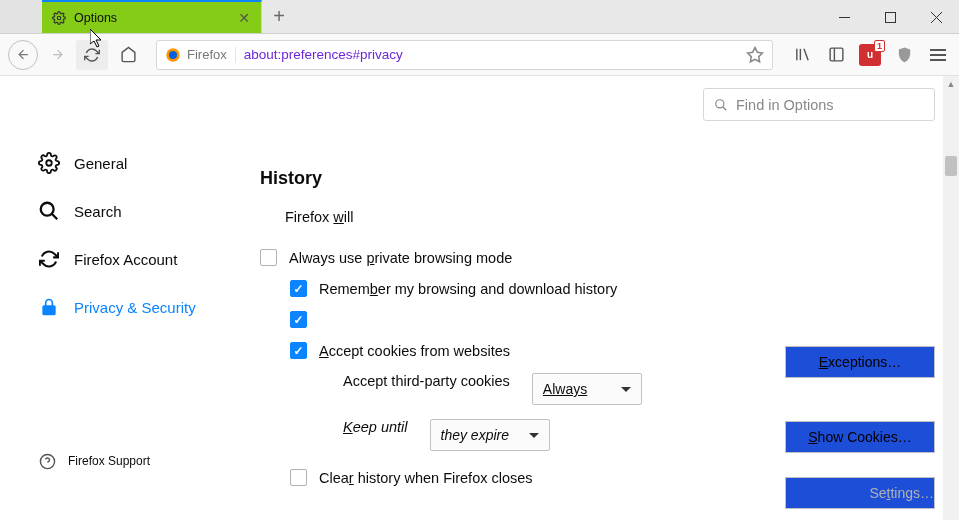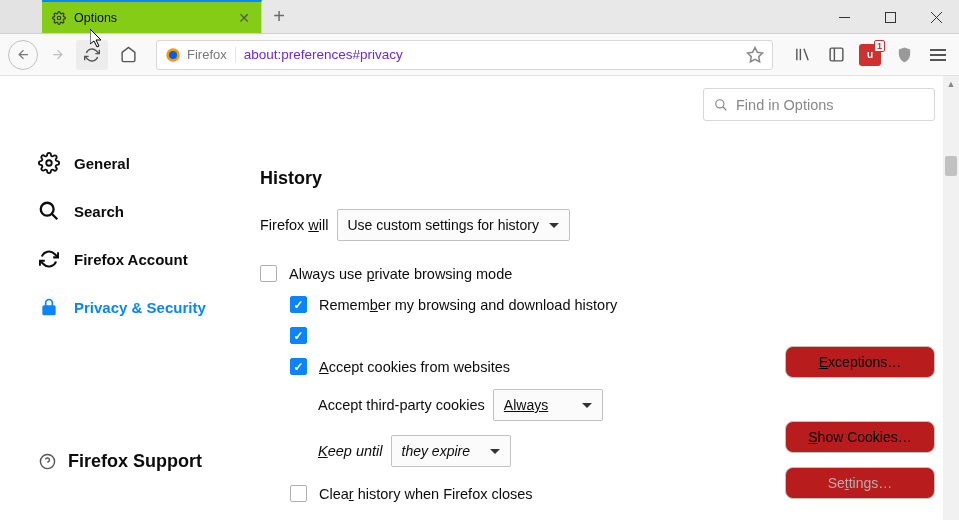--- a/index.html
+++ b/index.html
@@ -35,46 +35,46 @@
 .ublock-badge { position: absolute; top: -4px; right: -4px; background: #fff; color: #d13030; font-size: 9px; border-radius: 2px; padding: 0 2px; font-weight: bold; border: 1px solid #d13030; }
 .hamburger { display: flex; flex-direction: column; gap: 3px; }
 .hamburger div { width: 16px; height: 2px; background: #555; }
 
 
 .content-wrap { display: flex; height: calc(520px - 76px); position: relative; }
 .scrollbar { width: 16px; background: #f1f1f1; position: absolute; right: 0; top: 0; bottom: 0; }
 .scrollbar-thumb { background: #c1c1c1; position: absolute; left: 2px; right: 2px; top: 80px; height: 20px; border-radius: 2px; }
 .scrollbar-up { position: absolute; top: 0; left: 0; right:0; height: 16px; display:flex; align-items:center; justify-content:center; color:#888; font-size:9px;}
 
-.sidebar { width: 248px; padding: 68px 0 0 38px; font-weight: bold; }
+.sidebar { width: 248px; padding: 68px 0 0 38px; }
 .sidebar-item { display: flex; align-items: center; gap: 14px; height: 38px; font-size: 15px; color: #0c0c0d; cursor: pointer; margin-bottom: 10px; }
 .sidebar-item.active { color: #0a84ff; }
 .sidebar-ico { width: 22px; height: 22px; display: flex; align-items: center; justify-content: center; }
 .sidebar-bottom { position: absolute; bottom: 30px; left: 38px; }
-.sidebar-bottom .sidebar-item { font-size: 18px; gap: 12px; }
+.sidebar-bottom .sidebar-item { font-size: 12px; gap: 12px; }
 .sidebar-bottom .sidebar-ico { width: 18px; height: 18px; }
 
 .main { flex: 1; padding: 16px 32px 0 12px; position: relative; overflow: hidden; }
 .search-box { position: absolute; top: 12px; right: 24px; width: 232px; height: 33px; border: 1px solid #d7d7d7; border-radius: 3px; display: flex; align-items: center; padding: 0 10px; gap: 8px; color: #888; font-size: 14.5px; }
 h2 { font-size: 18px; font-weight: 700; color: #0c0c0d; margin-top: 76px; margin-bottom: 20px; }
 
-.row { display: flex; align-items: center; gap: 8px; margin-bottom: 10px; font-size: 14.5px; color: #0c0c0d; flex-wrap: wrap; }
+.row { display: flex; gap: 22px; margin-bottom: 10px; font-size: 14.5px; color: #0c0c0d; flex-wrap: wrap; margin-left: 25px; }
 .firefox-will { margin-bottom: 24px; }
 .select { border: 1px solid #c1c1c1; border-radius: 2px; height: 32px; padding: 0 30px 0 10px; display: flex; align-items: center; position: relative; background: #fbfbfb; font-size: 14px; min-width: 80px; cursor: pointer; }
 .select::after { content: ""; position: absolute; right: 10px; top: 13px; border-left: 5px solid transparent; border-right: 5px solid transparent; border-top: 5px solid #333; }
 .select.wide { min-width: 228px; }
 
 .check-row { display: flex; align-items: center; gap: 12px; font-size: 14.5px; color: #0c0c0d; margin-bottom: 14px; }
 .checkbox { width: 17px; height: 17px; border: 1px solid #b1b1b1; border-radius: 2px; background: #fff; display: flex; align-items: center; justify-content: center; flex-shrink: 0; cursor: pointer; }
 .checkbox.checked { background: #0a84ff; border-color: #0a84ff; }
 .checkbox.checked::after { content: "✓"; color: #fff; font-size: 12px; font-weight: bold; }
 .indent1 { padding-left: 30px; }
 .indent2 { padding-left: 58px; }
 
-.side-btn { position: absolute; right: 24px; width: 150px; height: 32px; border: 1px solid #c1c1c1; border-radius: 8px; background: #b91c1c; font-size: 14px; display: flex; align-items: center; justify-content: center; cursor: pointer; }
+.side-btn { position: absolute; right: 24px; width: 150px; height: 32px; border: 1px solid #c1c1c1; border-radius: 0; background: #1d4ed8; font-size: 14px; display: flex; align-items: center; justify-content: center; cursor: pointer; }
 .side-btn.disabled { color: #b1b1b1; }
 
 u { text-decoration: underline; }
 </style>
 </head>
 <body>
 
 <div class="tab-bar">
   <div class="tab-spacer"></div>
   <div class="tab">
@@ -240,23 +240,20 @@
           <circle cx="10" cy="10" r="7"></circle>
           <line x1="21" y1="21" x2="15" y2="15"></line>
         </svg>
       <span>Find in Options</span>
     </div>
 
     <h2>History</h2>
 
     <div class="row firefox-will">
       <span>Firefox <u>w</u>ill</span>
-      <div class="select wide">
-        <span>Use custom settings for history</span>
-      </div>
     </div>
 
     <div class="check-row">
       <div class="checkbox"></div>
       <span>Always use <u>p</u>rivate browsing mode</span>
     </div>
 
     <div class="check-row indent1">
       <div class="checkbox checked"></div>
       <span>Remem<u>b</u>er my browsing and download history</span>
@@ -288,21 +285,21 @@
       </div>
     </div>
     <div class="side-btn" style="top:345px;">
         <span><u>S</u>how Cookies…</span>
       </div>
 
     <div class="check-row indent1">
       <div class="checkbox"></div>
       <span>Clea<u>r</u> history when Firefox closes</span>
     </div>
-    <div class="side-btn disabled" style="top:391px;">
+    <div class="side-btn disabled" style="top:401px;justify-content:flex-end;">
         <span>Se<u>t</u>tings…</span>
       </div>
   </div>
 
   <div class="scrollbar">
     <div class="scrollbar-up">▲</div>
     <div class="scrollbar-thumb"></div>
   </div>
 </div>
 

